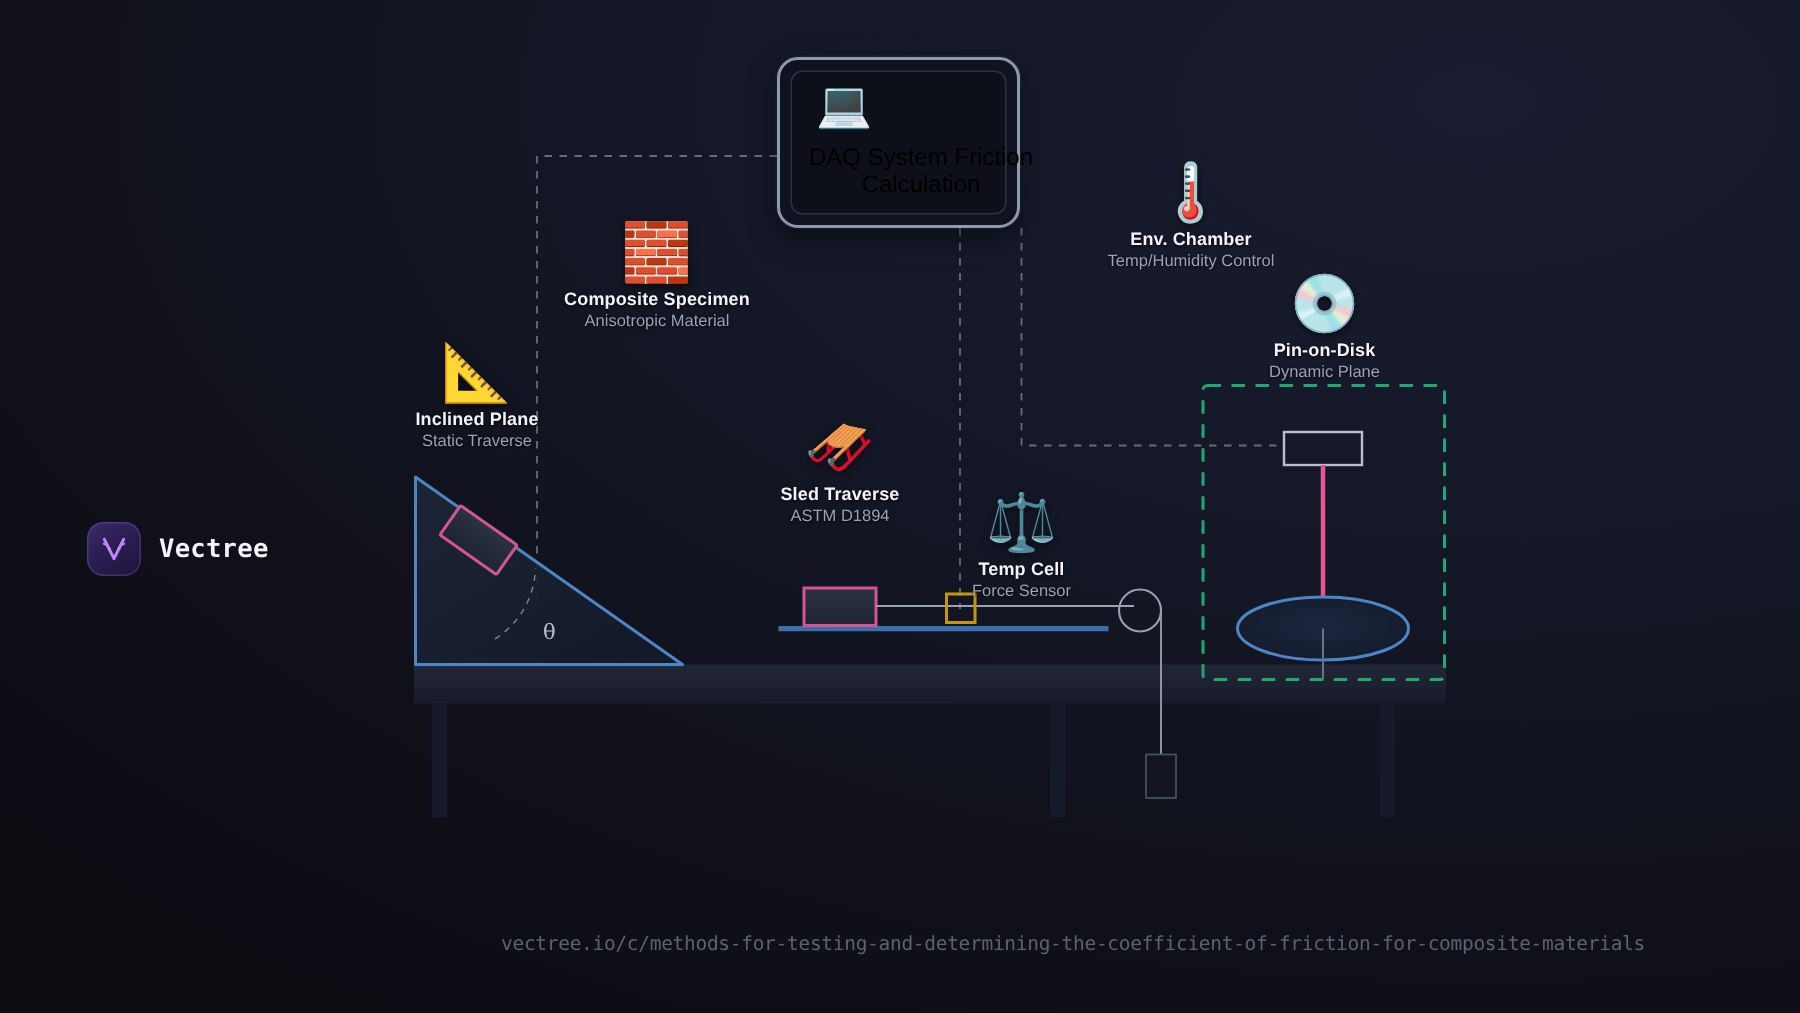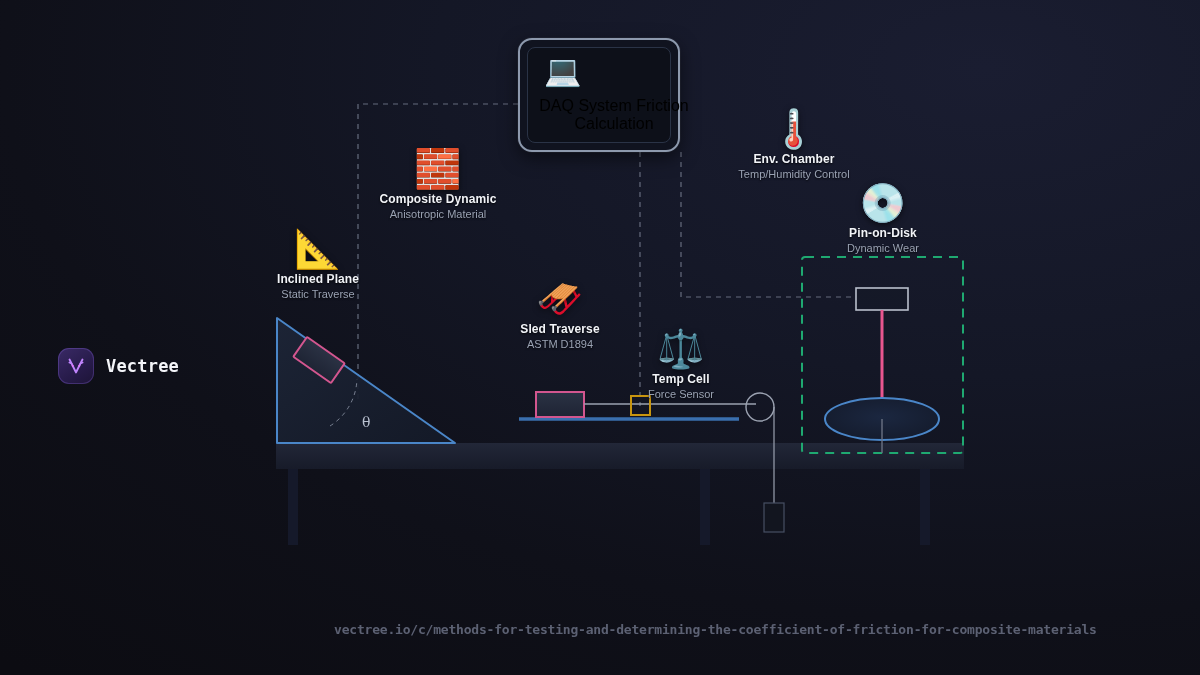--- a/index.html
+++ b/index.html
@@ -151,21 +151,20 @@
     text-shadow: 0 2px 6px rgba(0,0,0,.75);
   }
   #footer-url {
     position: absolute;
     left: 334px; top: 622px;
     color: #5c6173;
     font-family: "DejaVu Sans Mono", monospace;
     font-size: 13px;
     letter-spacing: -0.2px;
     white-space: nowrap;
-    font-weight: bold;
   }
 </style>
 </head>
 <body>
 
 <div id="stage">
 
   <svg id="scene-svg" viewBox="0 0 1200 675">
     <defs>
       <linearGradient id="benchTopGrad" x1="0" y1="0" x2="0" y2="1">
@@ -241,21 +240,21 @@
   <div id="daq-inner">
     <span id="daq-laptop" class="glyph">💻</span>
     <div id="daq-label">
       <span class="title">DAQ System</span>
       <span class="sub">Friction Calculation</span>
     </div>
   </div>
 
   <div class="node" id="node-composite">
     <span class="glyph">🧱</span>
-    <span class="title">Composite Dynamic</span>
+    <span class="title">Composite Specimen</span>
     <span class="sub">Anisotropic Material</span>
   </div>
 
   <div class="node" id="node-inclined">
     <span class="glyph">📐</span>
     <span class="title">Inclined Plane</span>
     <span class="sub">Static Traverse</span>
   </div>
 
   <div class="node" id="node-sled">
@@ -272,21 +271,21 @@
 
   <div class="node" id="node-env">
     <span class="glyph">🌡️</span>
     <span class="title">Env. Chamber</span>
     <span class="sub">Temp/Humidity Control</span>
   </div>
 
   <div class="node" id="node-pindisk">
     <span class="glyph">💿</span>
     <span class="title">Pin-on-Disk</span>
-    <span class="sub">Dynamic Wear</span>
+    <span class="sub">Dynamic Plane</span>
   </div>
 
   <div id="theta-label">θ</div>
 
   <div id="brand-row">
     <div id="brand-logo">
       <svg width="22" height="22" viewBox="0 0 24 24" aria-hidden="true">
         <path d="M5 5 L12 19 L19 5" fill="none" stroke="#c084fc" stroke-width="2.2" stroke-linecap="round" stroke-linejoin="round"></path>
         <path d="M7.4 9.5 L4.6 8.2" stroke="#c084fc" stroke-width="1.6" stroke-linecap="round"></path>
         <path d="M16.6 9.5 L19.4 8.2" stroke="#c084fc" stroke-width="1.6" stroke-linecap="round"></path>

